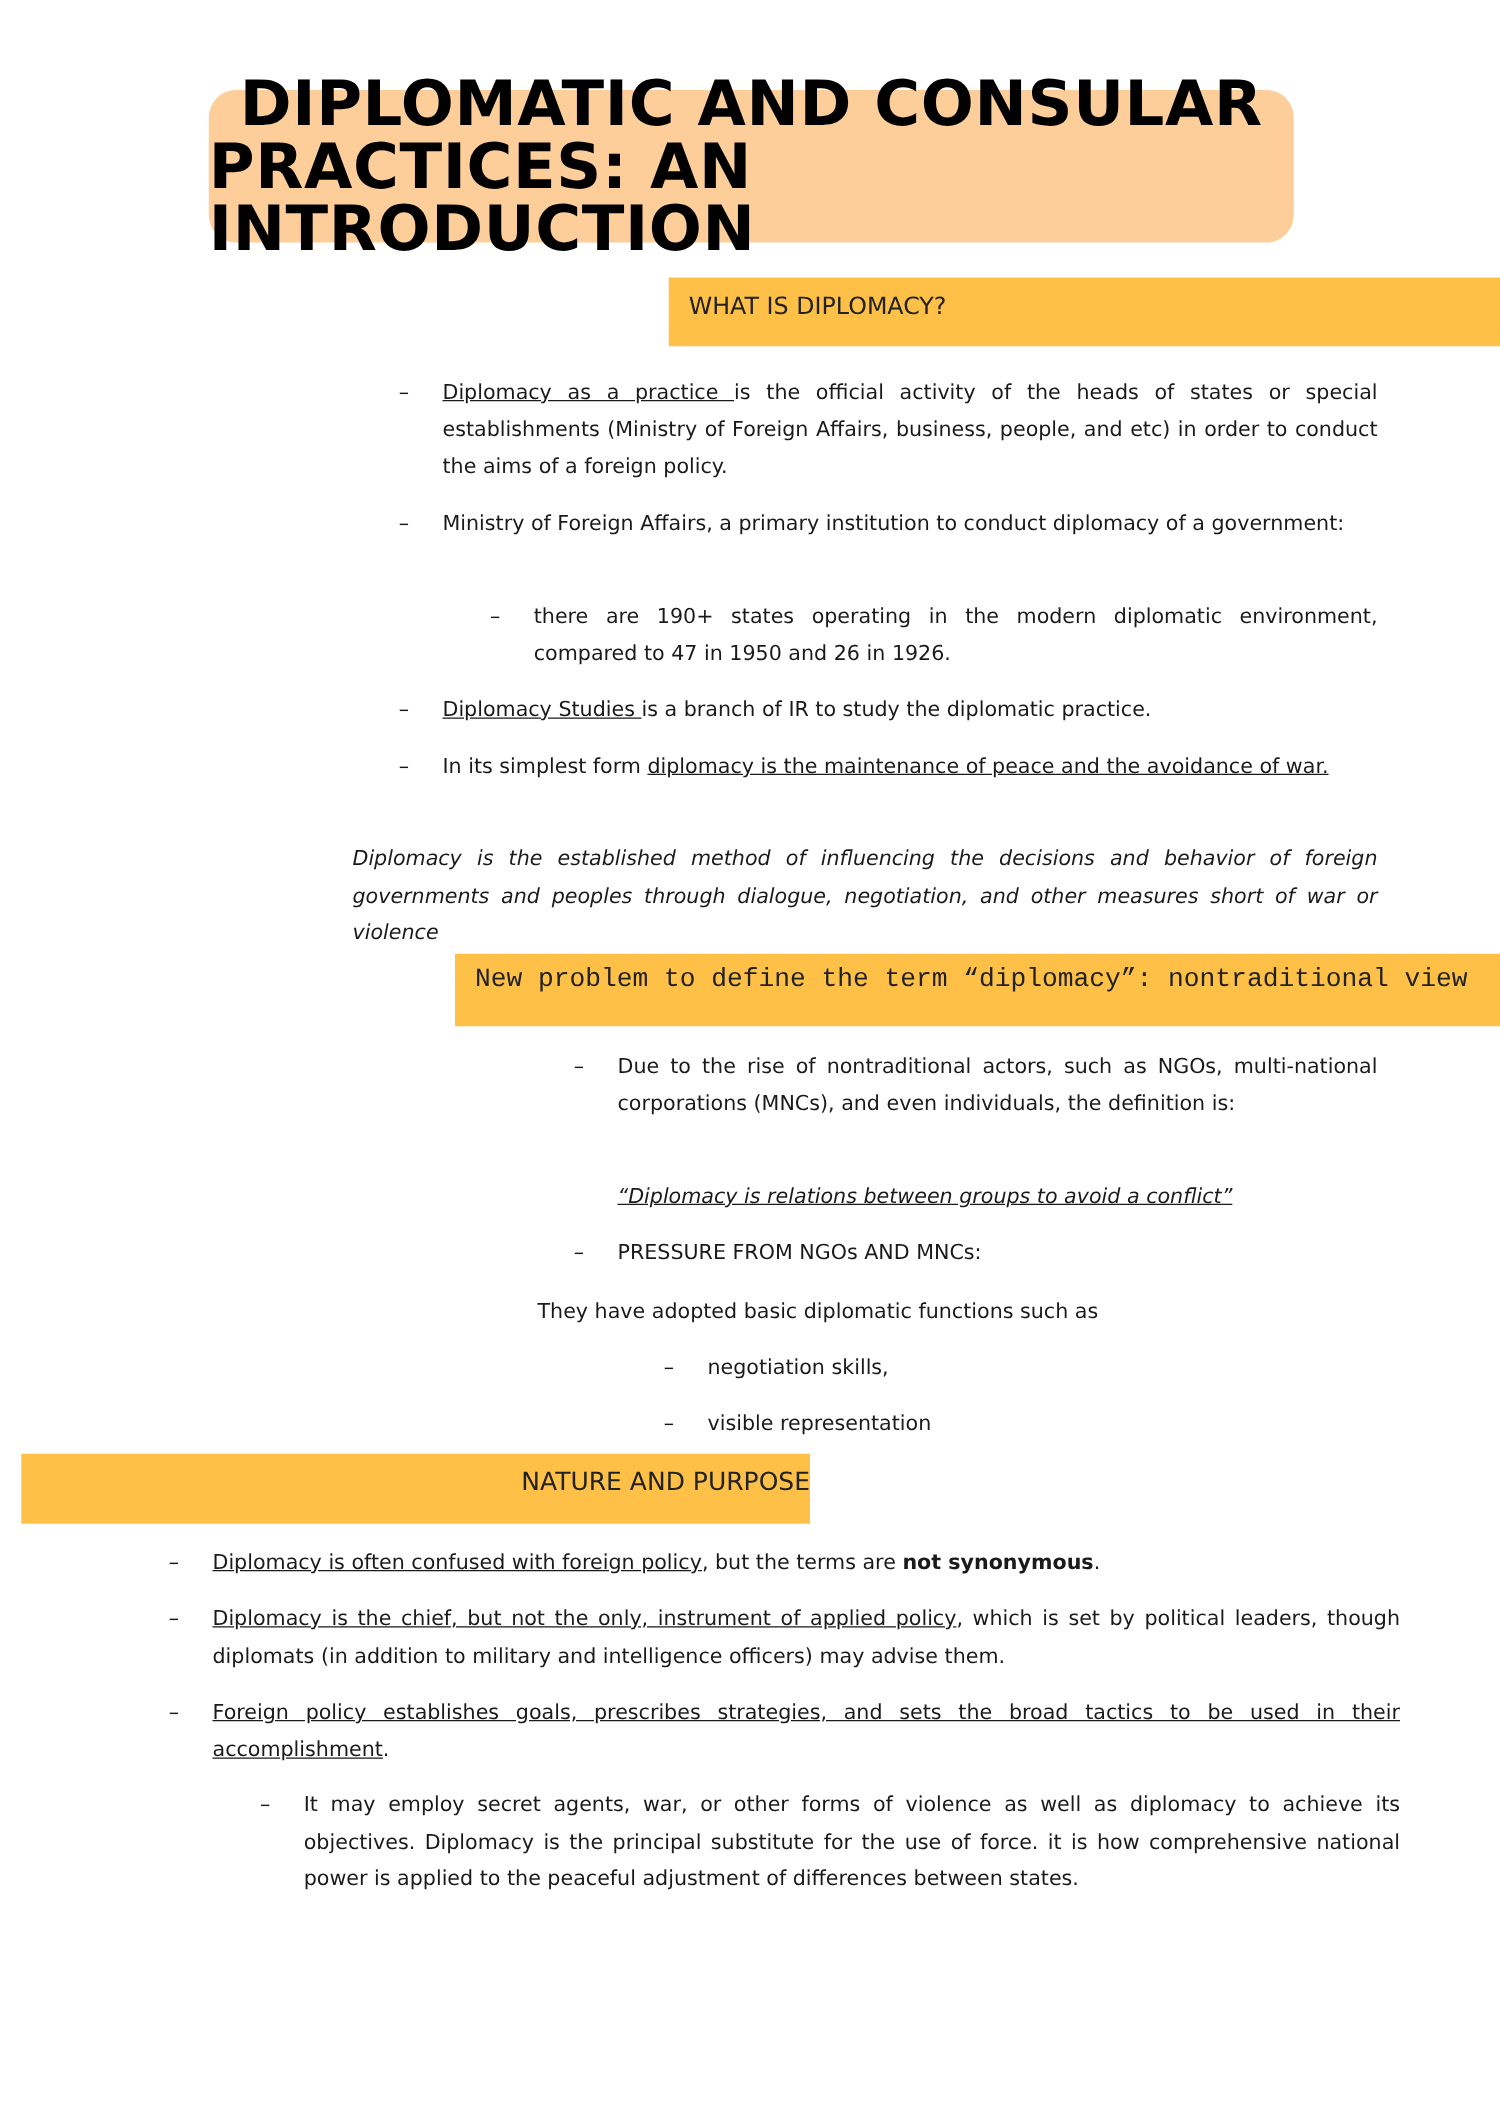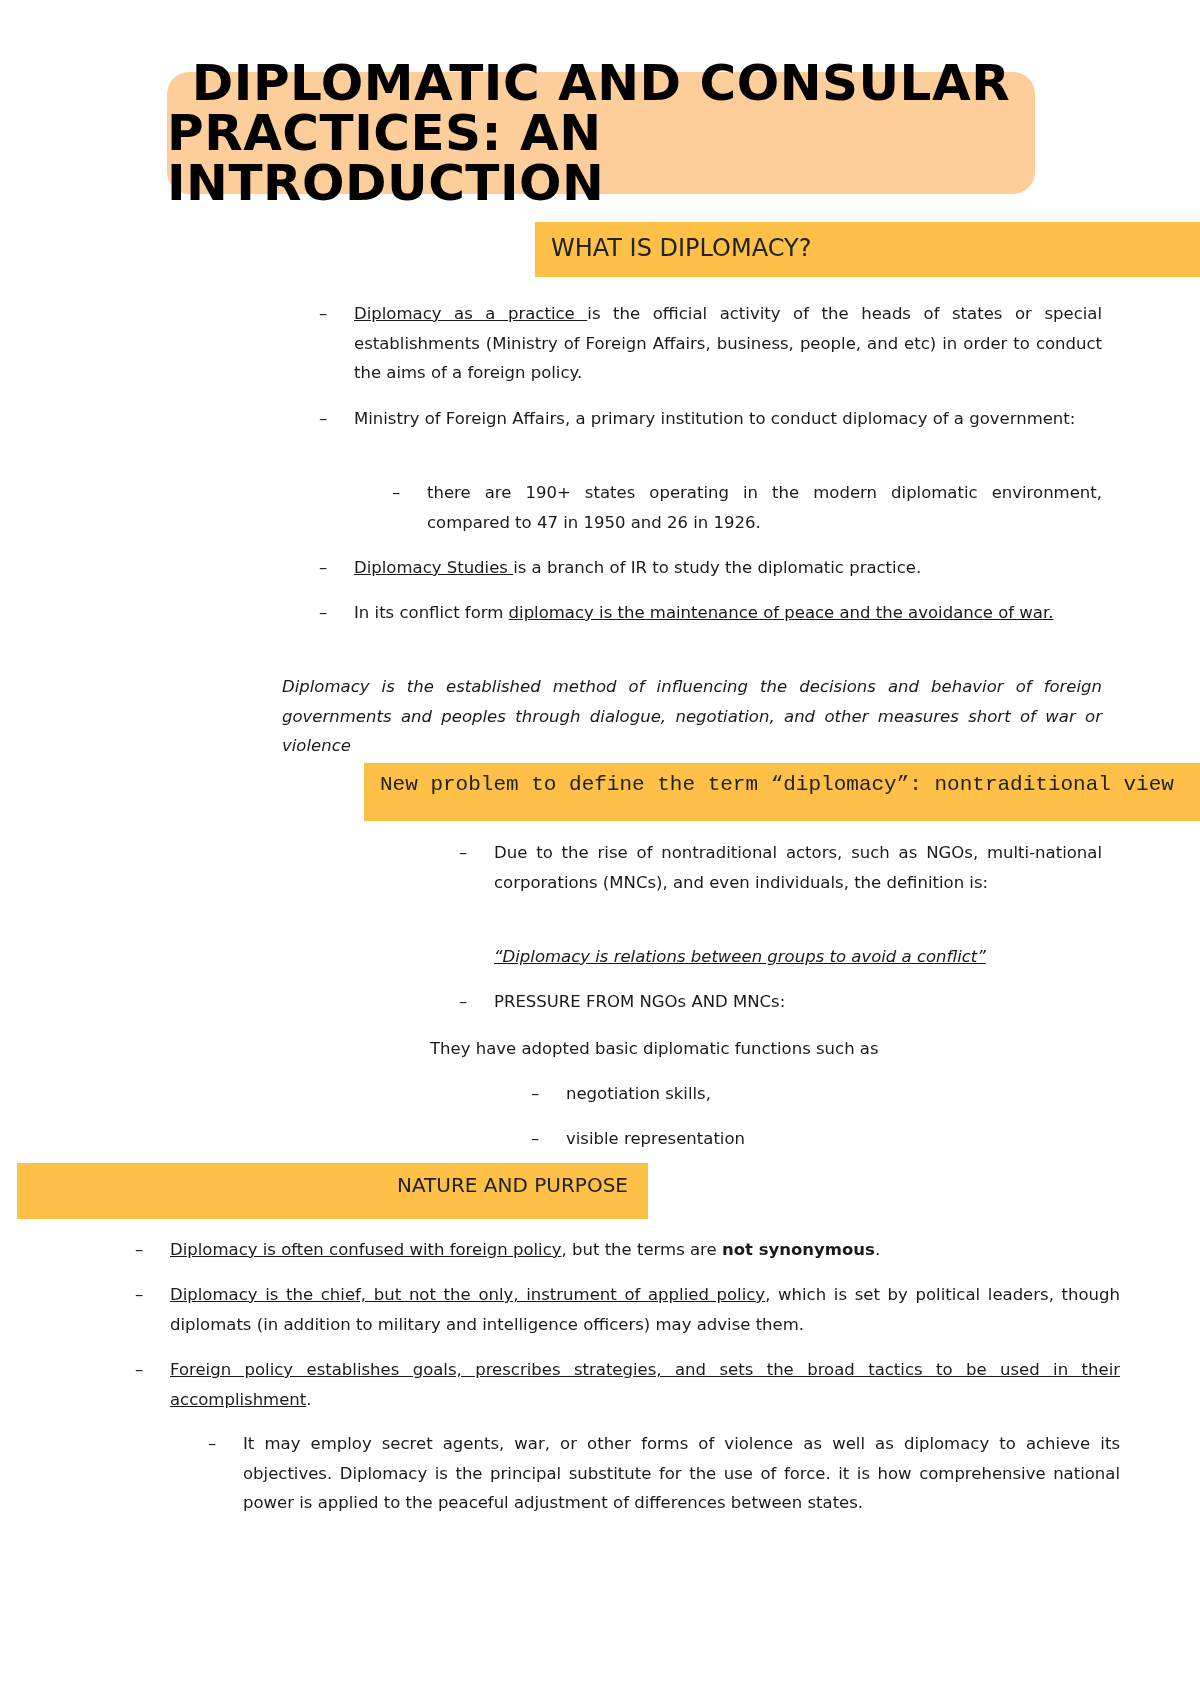--- a/index.html
+++ b/index.html
@@ -3,23 +3,23 @@
 <meta charset="utf-8">
 <style>
   html, body { margin: 0; padding: 0; background: #ffffff; }
   body { width: 1200px; height: 1698px; position: relative; overflow: hidden;
          font-family: "Liberation Sans", "DejaVu Sans", sans-serif; color: #1a1a1a; }
   .abs { position: absolute; }
   .title-box { left: 167px; top: 72px; width: 868px; height: 122px; background: #fdcd9a;
                border-radius: 22px; display: flex; flex-direction: column; align-items: center; justify-content: center; }
   .title-line { font-family: "DejaVu Sans", sans-serif; font-weight: bold; font-size: 50px; line-height: 50px; color: #000; letter-spacing: 0.5px; }
   .band { background: #fec046; display: flex; align-items: center; font-family: "DejaVu Sans", sans-serif; color: #222; }
-  .band1 { left: 535px; top: 222px; width: 665px; height: 55px; font-size: 24px; padding-left: 16px; box-sizing: border-box; align-items: flex-start; padding-top: 12px; }
+  .band1 { left: 535px; top: 222px; width: 665px; height: 55px; font-size: 19px; padding-left: 16px; box-sizing: border-box; align-items: flex-start; padding-top: 12px; }
   .band2 { left: 364px; top: 763px; width: 836px; height: 58px; font-size: 21px; padding-left: 16px; box-sizing: border-box; align-items: flex-start; padding-top: 10px; font-family: Liberation Mono, monospace; }
-  .band3 { left: 17px; top: 1163px; width: 631px; height: 56px; font-size: 20px; justify-content: flex-end; padding-right: 20px; box-sizing: border-box; align-items: flex-start; padding-top: 10px; }
+  .band3 { left: 17px; top: 1163px; width: 631px; height: 56px; font-size: 20px; justify-content: flex-end; box-sizing: border-box; align-items: flex-start; padding-top: 10px; }
   .p { font-family: "DejaVu Sans", sans-serif; font-size: 16.5px; line-height: 29.5px; text-align: justify; }
   .dash { position: absolute; left: -35px; top: 0; }
   .u { text-decoration: underline; }
   .b { font-weight: bold; }
   .i { font-style: italic; }
 </style>
 </head>
 <body>
 
 <div class="abs title-box">
@@ -44,21 +44,21 @@
   <span>there are 190+ states operating in the modern diplomatic environment, compared to 47 in 1950 and 26 in 1926.</span>
 </div>
 
 <div class="abs p" style="left:354px; top:553px; width:748px;">
   <span class="dash">–</span>
   <span class="u">Diplomacy Studies </span><span>is a branch of IR to study the diplomatic practice.</span>
 </div>
 
 <div class="abs p" style="left:354px; top:598px; width:748px;">
   <span class="dash">–</span>
-  <span>In its conflict form </span><span class="u">diplomacy is the maintenance of peace and the avoidance of war.</span>
+  <span>In its simplest form </span><span class="u">diplomacy is the maintenance of peace and the avoidance of war.</span>
 </div>
 
 <div class="abs p i" style="left:282px; top:672px; width:820px;">Diplomacy is the established method of influencing the decisions and behavior of foreign governments and peoples through dialogue, negotiation, and other measures short of war or violence</div>
 
 <div class="abs band band2">New problem to define the term “diplomacy”: nontraditional view</div>
 
 <div class="abs p" style="left:494px; top:838px; width:608px;">
   <span class="dash">–</span>
   <span>Due to the rise of nontraditional actors, such as NGOs, multi-national corporations (MNCs), and even individuals, the definition is:</span>
 </div>

